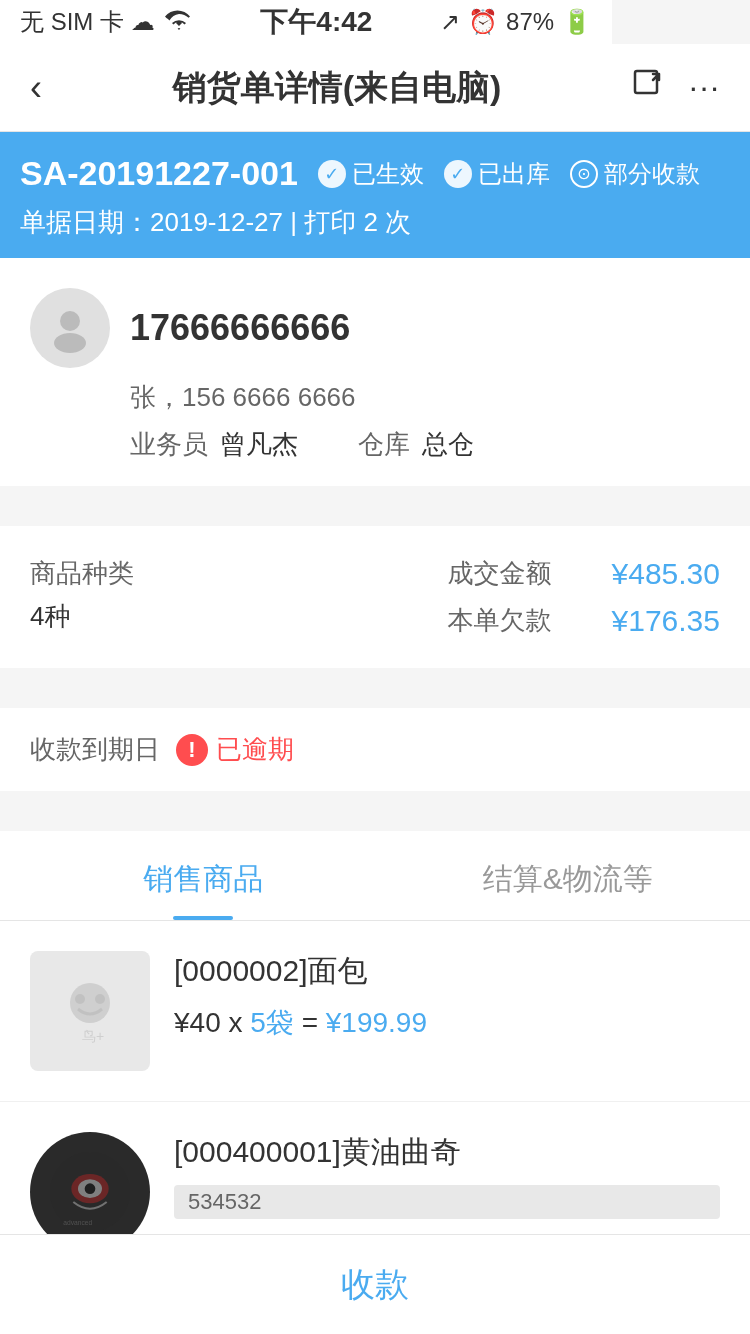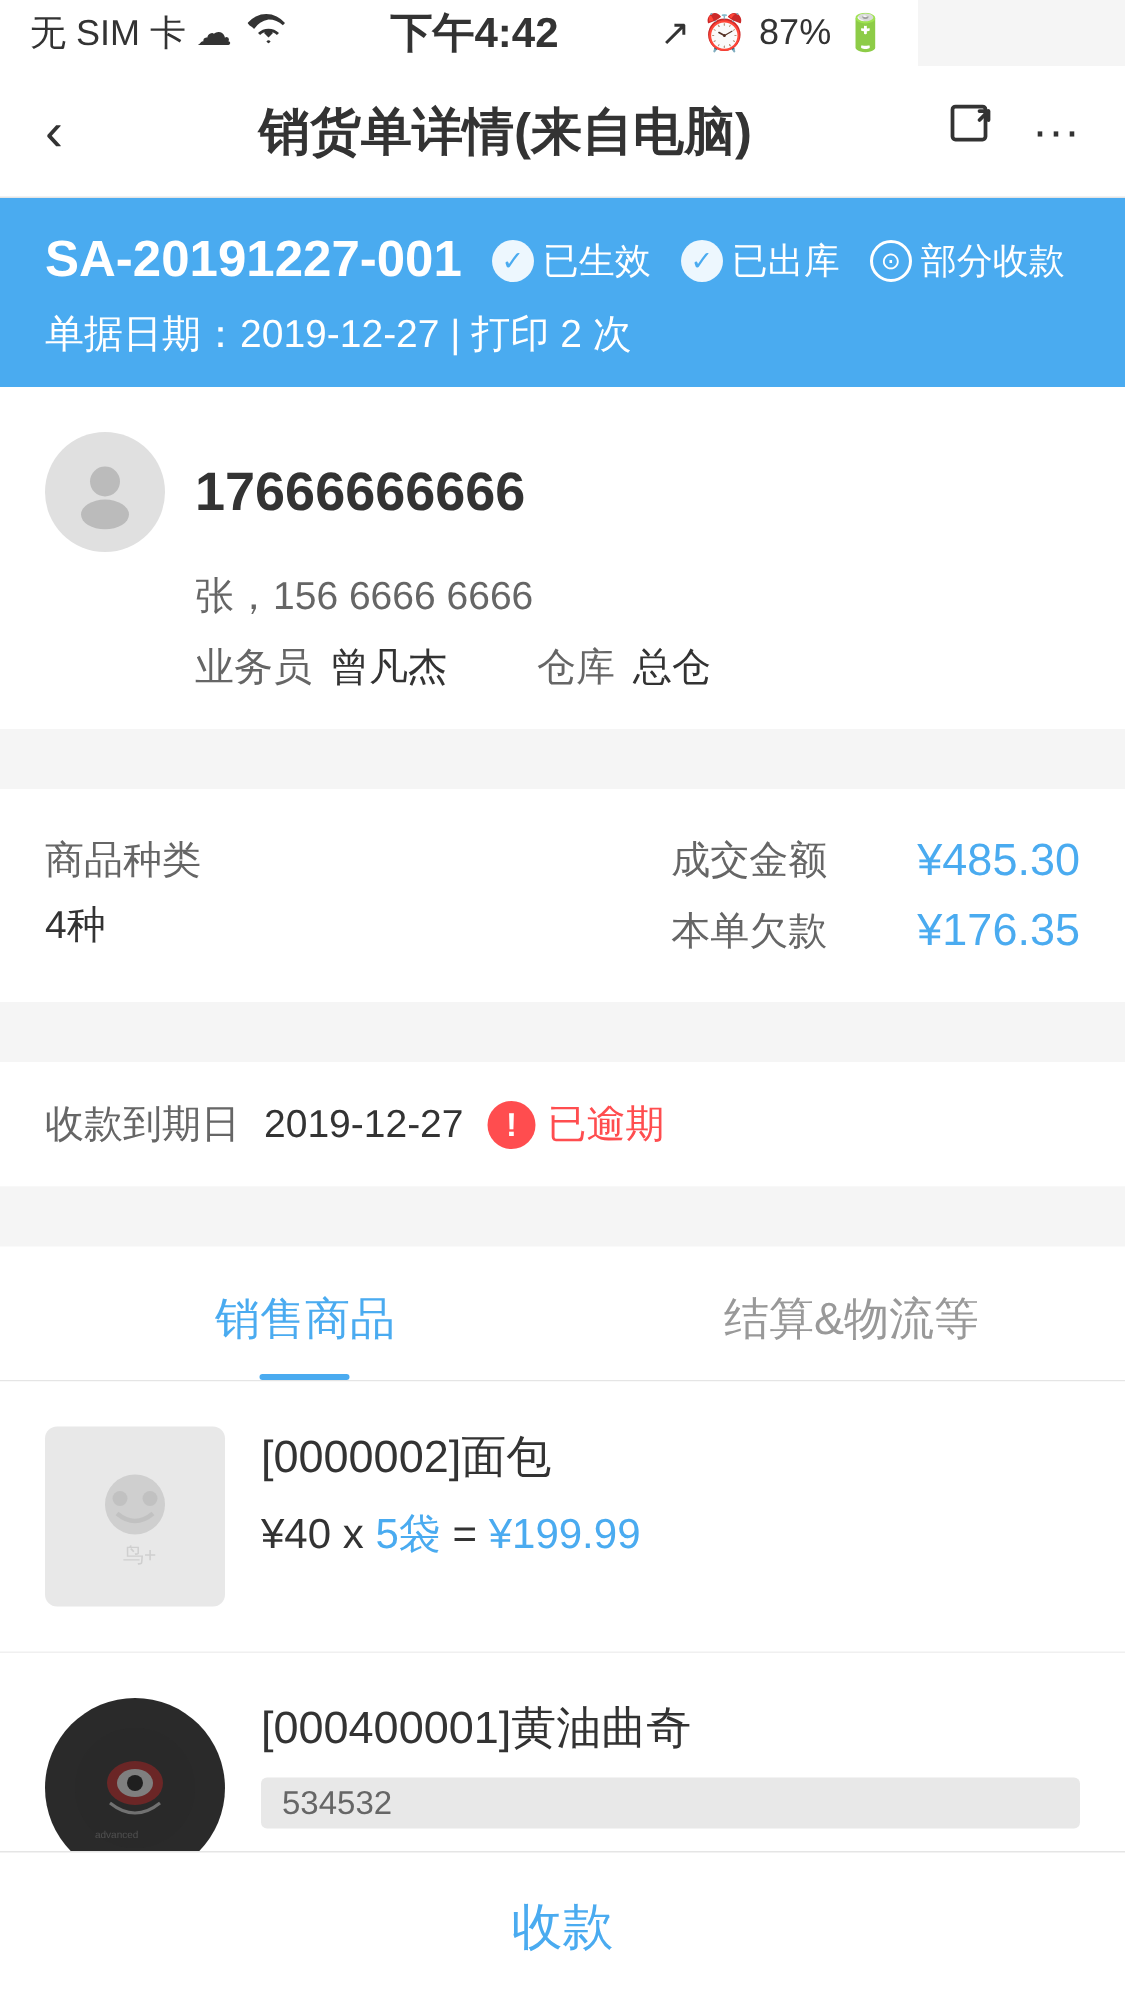--- a/index.html
+++ b/index.html
@@ -70,21 +70,21 @@
     }
     .nav-icon {
       font-size: 32px;
       color: #333;
       cursor: pointer;
     }
 
     
     .header-banner {
       background: #4AABF0;
-      padding: 22px 30px 18px 30px;
+      padding: 22px 30px 18px 20px;
     }
     .banner-top {
       display: flex;
       align-items: center;
       gap: 20px;
       margin-bottom: 12px;
     }
     .order-number {
       font-size: 34px;
       font-weight: 700;
@@ -467,21 +467,20 @@
       <span class="stat-label">本单欠款</span>
       <span class="stat-amount">¥176.35</span>
     </div>
   </div>
 </div>
 
 <div style="height:20px;background:#f5f5f5;"></div>
 
 <div class="due-section">
   <span class="due-label">收款到期日</span>
-  <span class="due-date">2019-12-27</span>
   <div class="overdue-badge">
     <div class="overdue-icon">!</div>
     <span class="overdue-text">已逾期</span>
   </div>
 </div>
 
 <div style="height:20px;background:#f5f5f5;"></div>
 
 <div class="tabs-section">
   <div class="tabs-bar">

